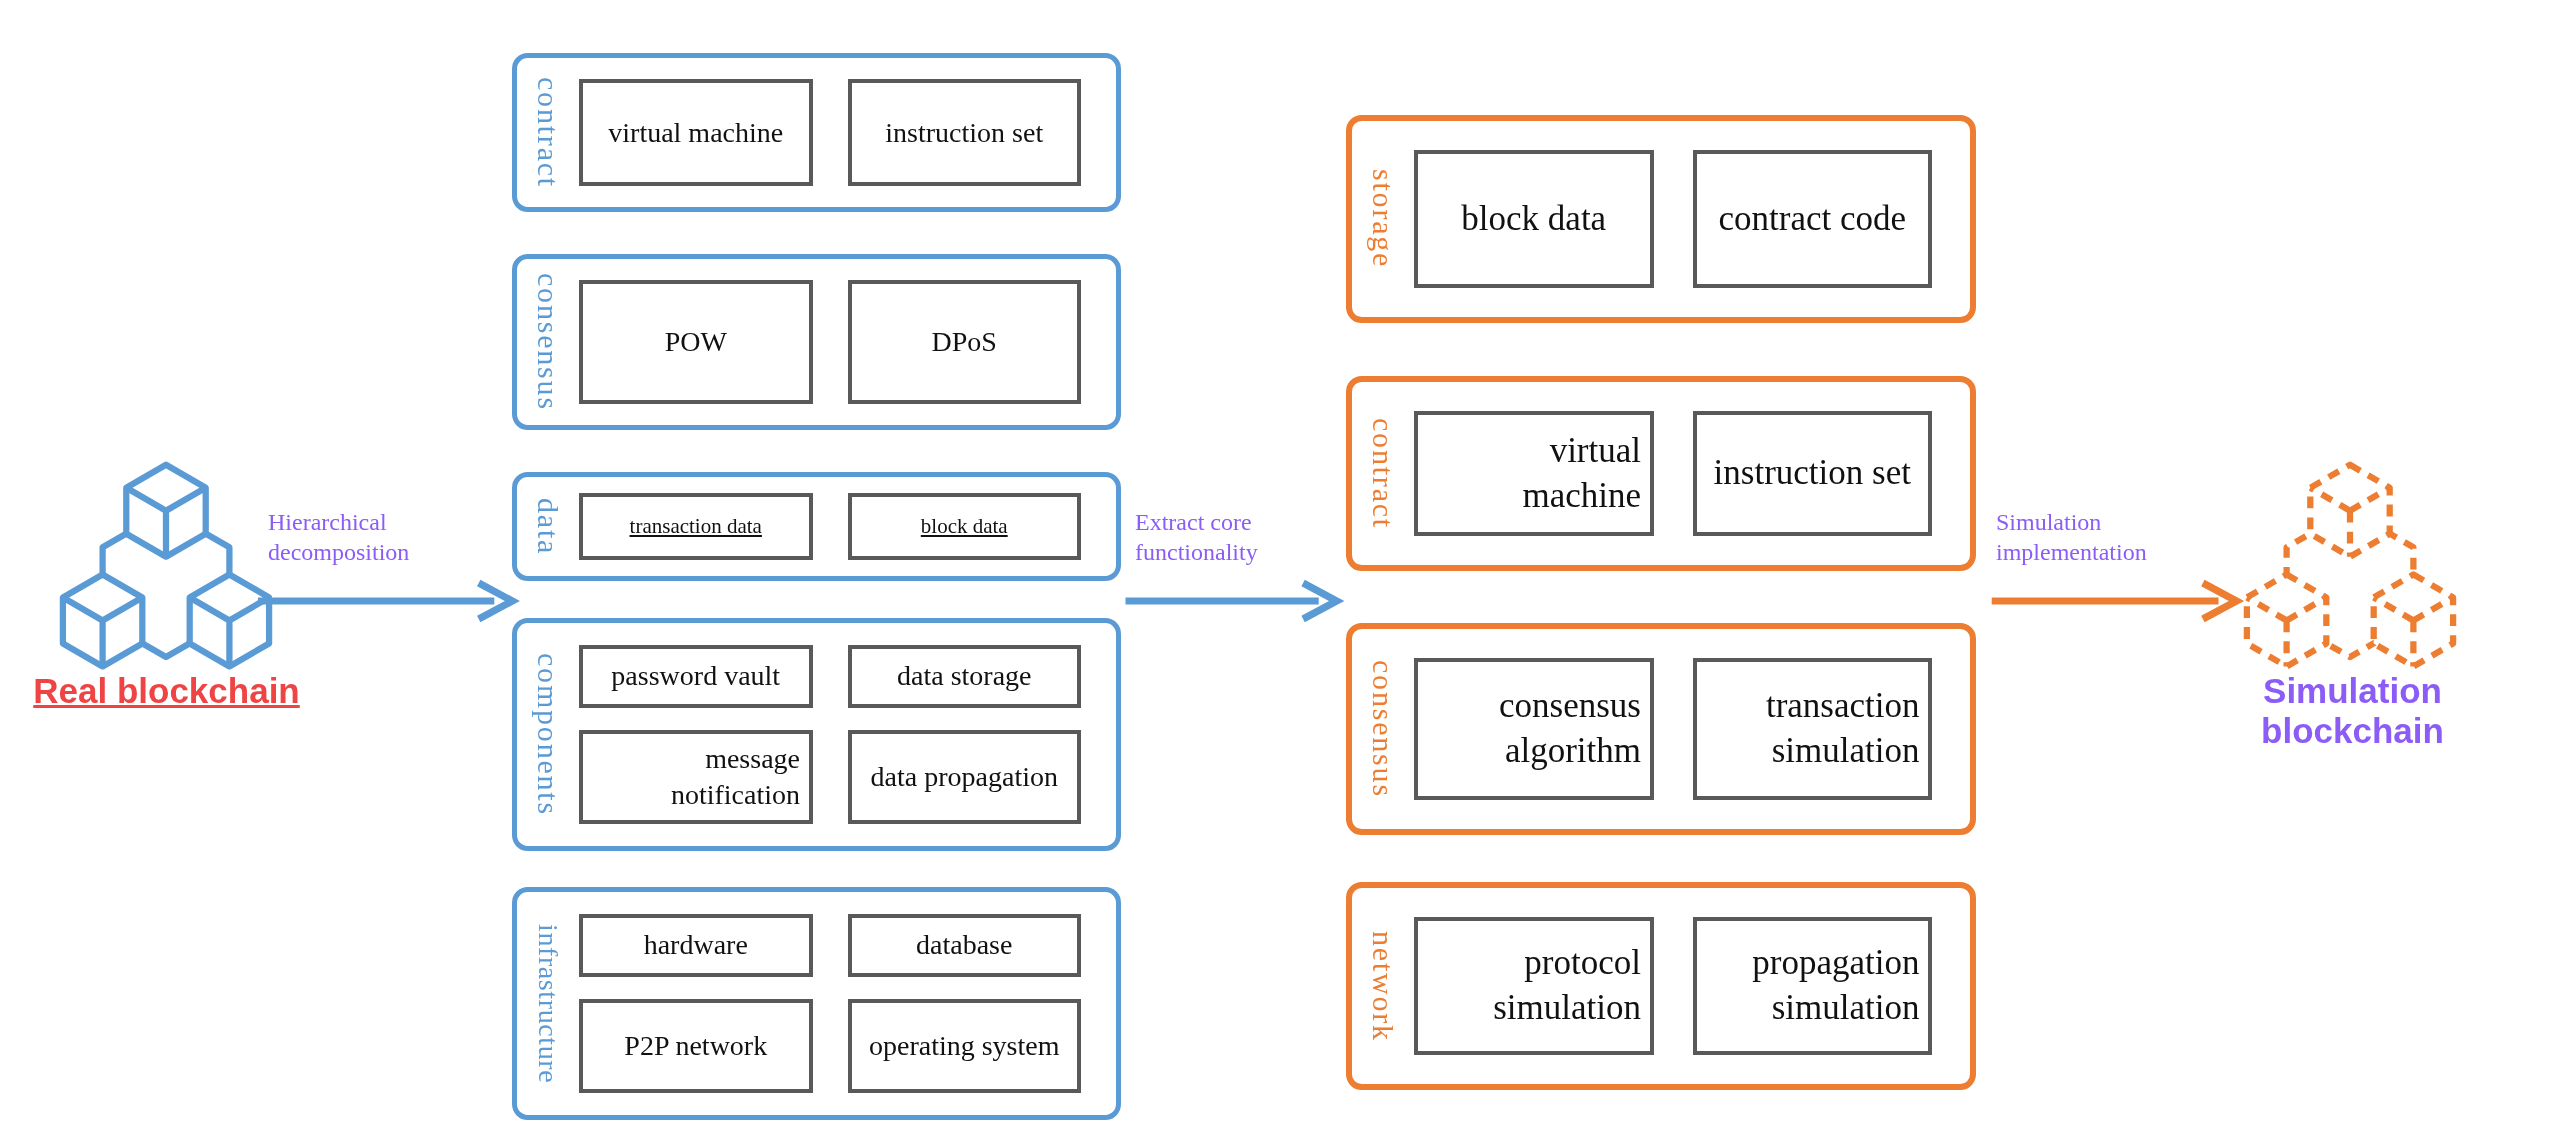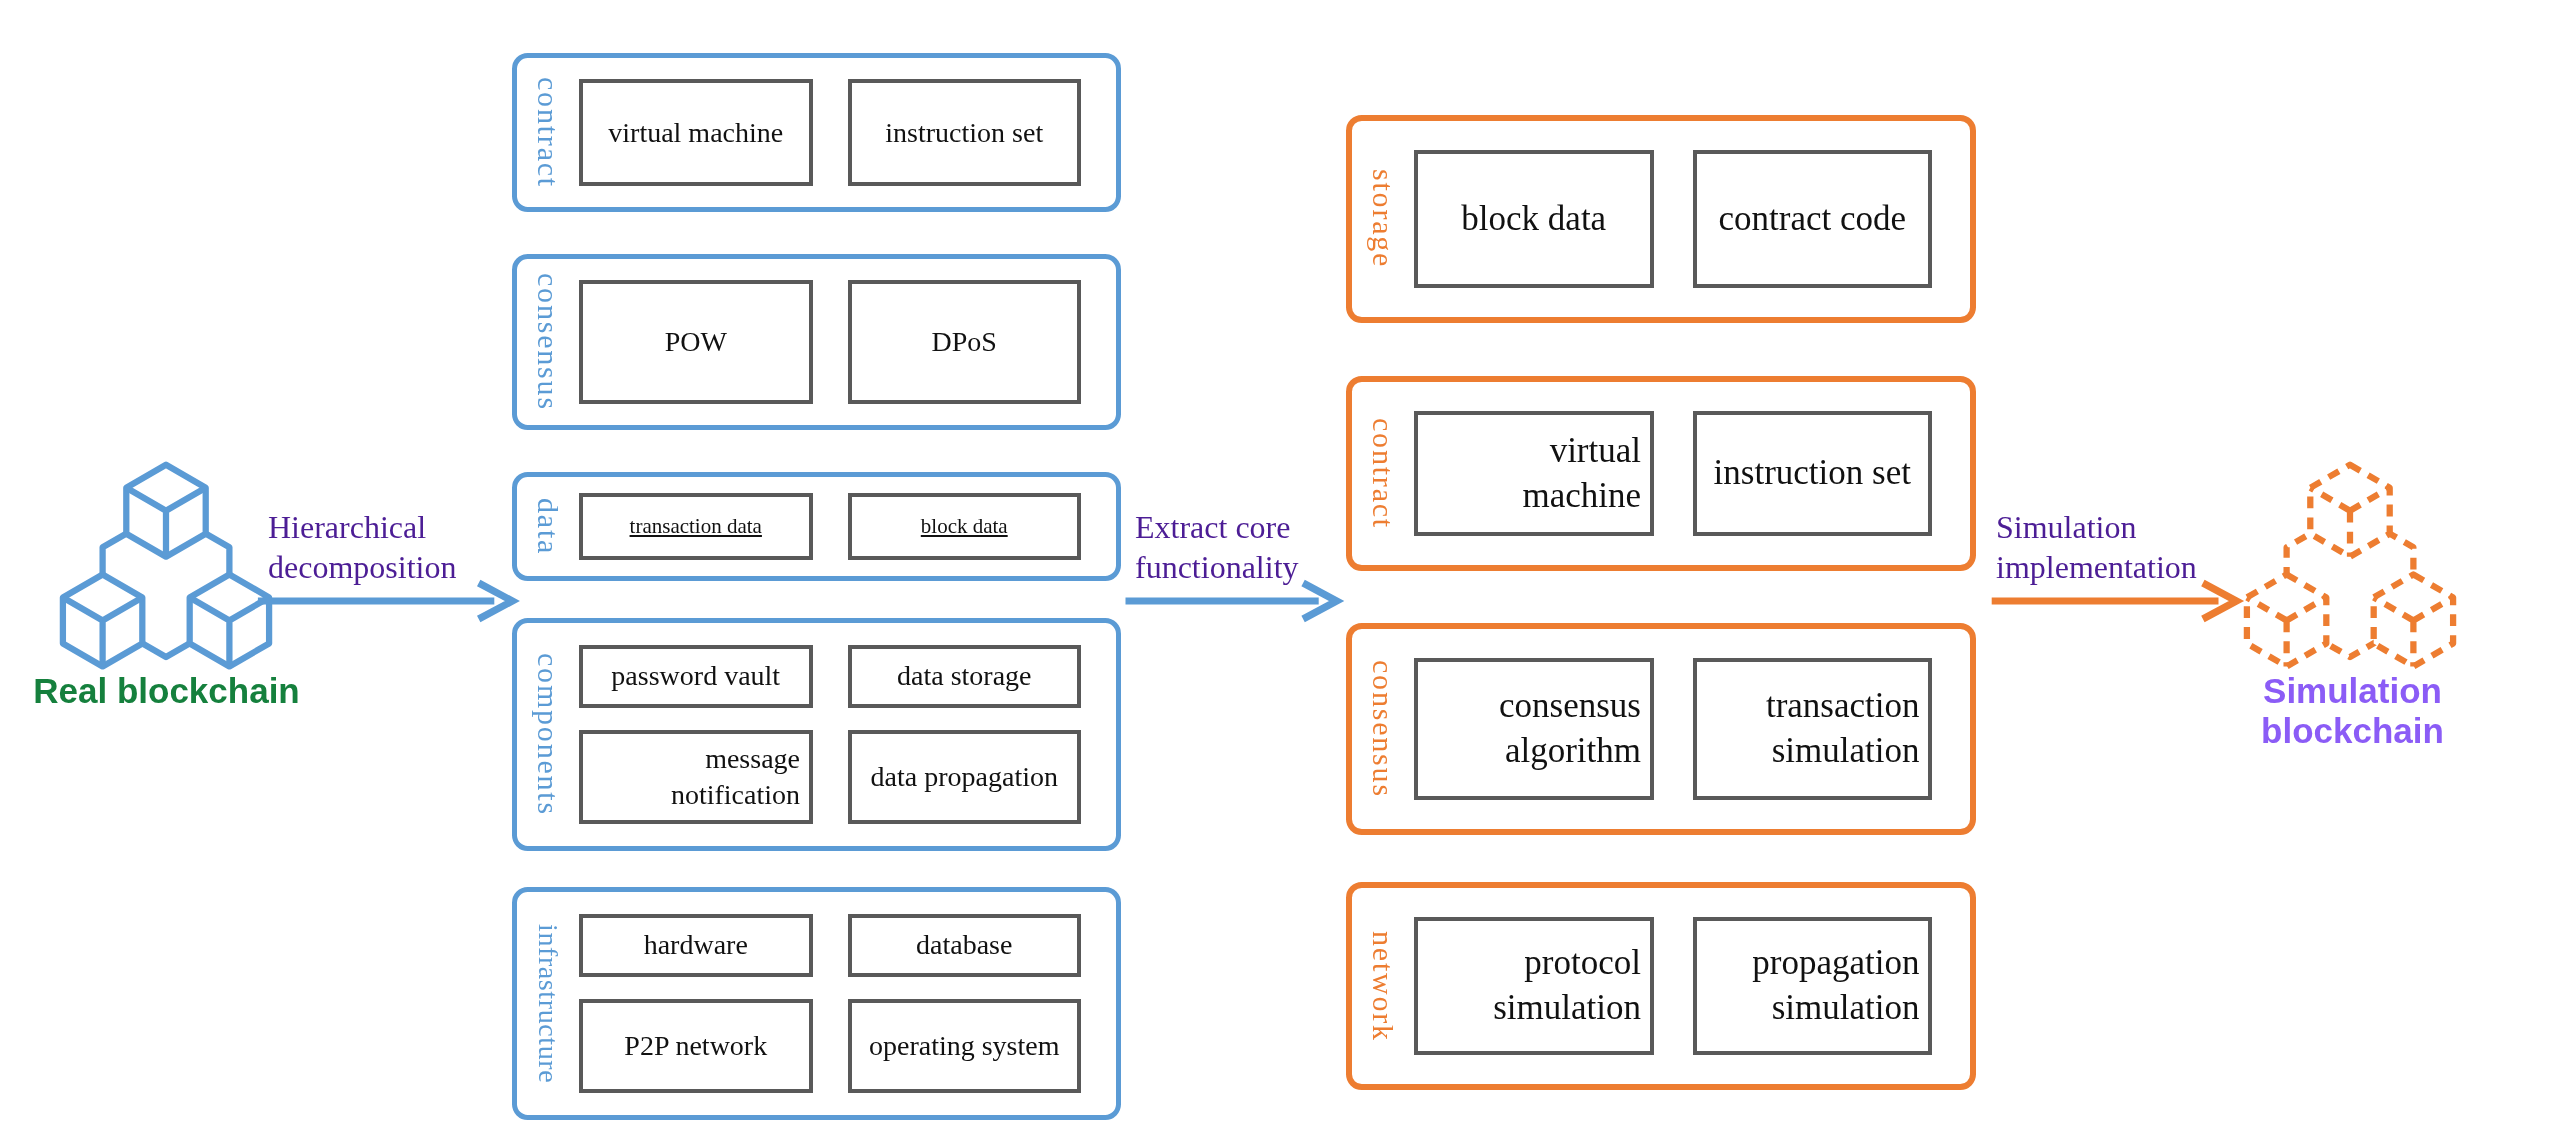--- a/index.html
+++ b/index.html
@@ -63,36 +63,36 @@
     font-size: 28px;
     line-height: 1.28;
     padding: 3.6px 8.5px;
   }
   .group.orange .ibox { font-size: 35px; }
   .grid.slim .ibox    { font-size: 21px; text-decoration: underline; }
 
   
   .caption {
     position: absolute;
-    color: #4c1d95;
-    font-size: 32px;
+    color: #8b5cf6;
+    font-size: 24px;
     line-height: 1.24;
     white-space: nowrap;
     font-family: Liberation Serif, serif;
   }
 
   
   .node-label {
     position: absolute;
     font-family: "Liberation Sans", "DejaVu Sans", sans-serif;
     font-weight: bold;
     font-size: 35px;
     text-align: center;
   }
-  .node-label.blue-text   { color: #15803d; }
+  .node-label.blue-text   { color: #ef4444; text-decoration: underline; }
   .node-label.orange-text { color: #8b5cf6; }
 </style>
 </head>
 <body>
 
 <div id="canvas">
 
   <svg class="abs" style="left:51px; top:455px;" width="230" height="225" viewBox="-165 -185 330 323">
     <g fill="none" stroke="#5B9BD5" stroke-width="9" stroke-linejoin="round">
 

